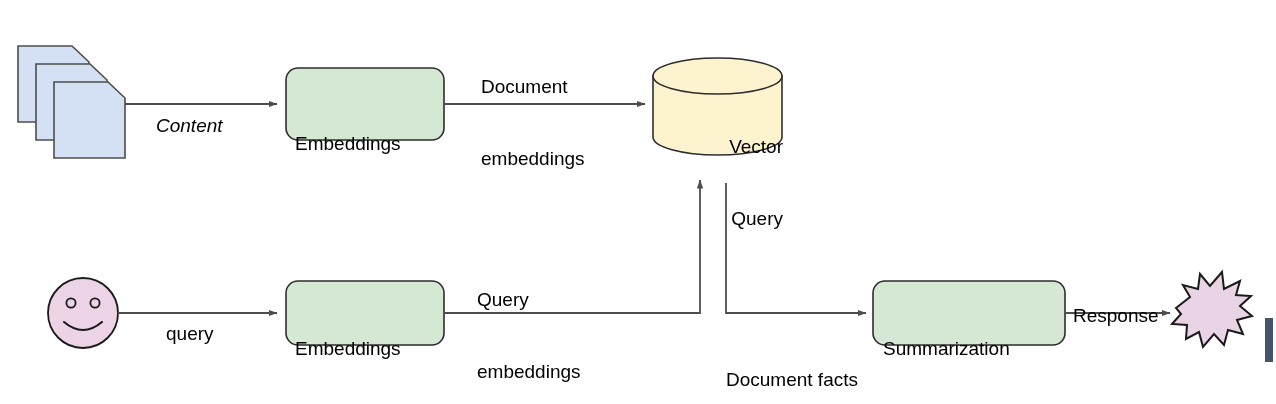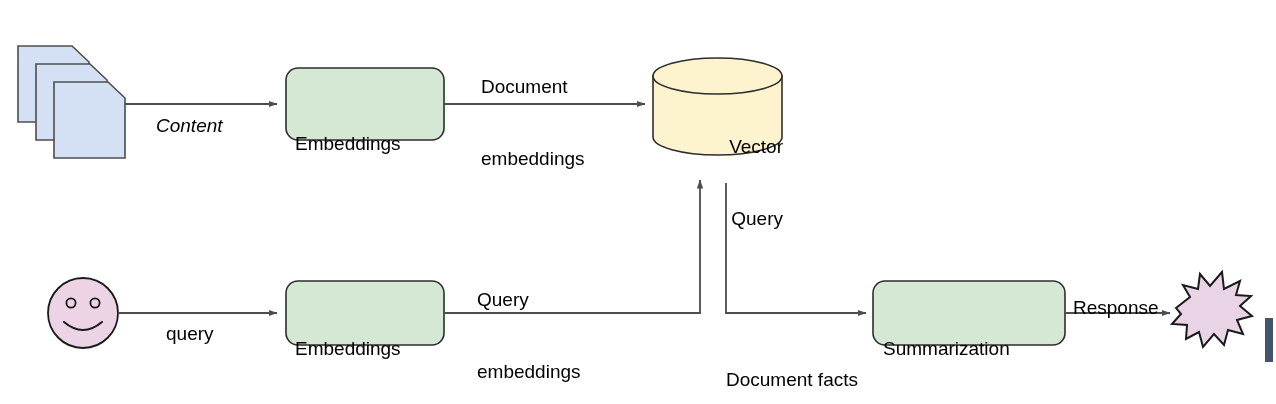--- a/index.html
+++ b/index.html
@@ -138,17 +138,17 @@
 
   <div class="edge-label" style="left:477px; top:240px;">
     <div>Query</div>
     <div>embeddings</div>
   </div>
 
   <div class="edge-label" style="left:726px; top:320px;">
     <div>Document facts</div>
   </div>
 
-  <div class="edge-label" style="left:1073px; top:248px;">
+  <div class="edge-label" style="left:1073px; top:256px;">
     <div>Response</div>
   </div>
 
 </div>
 
 </body></html>

